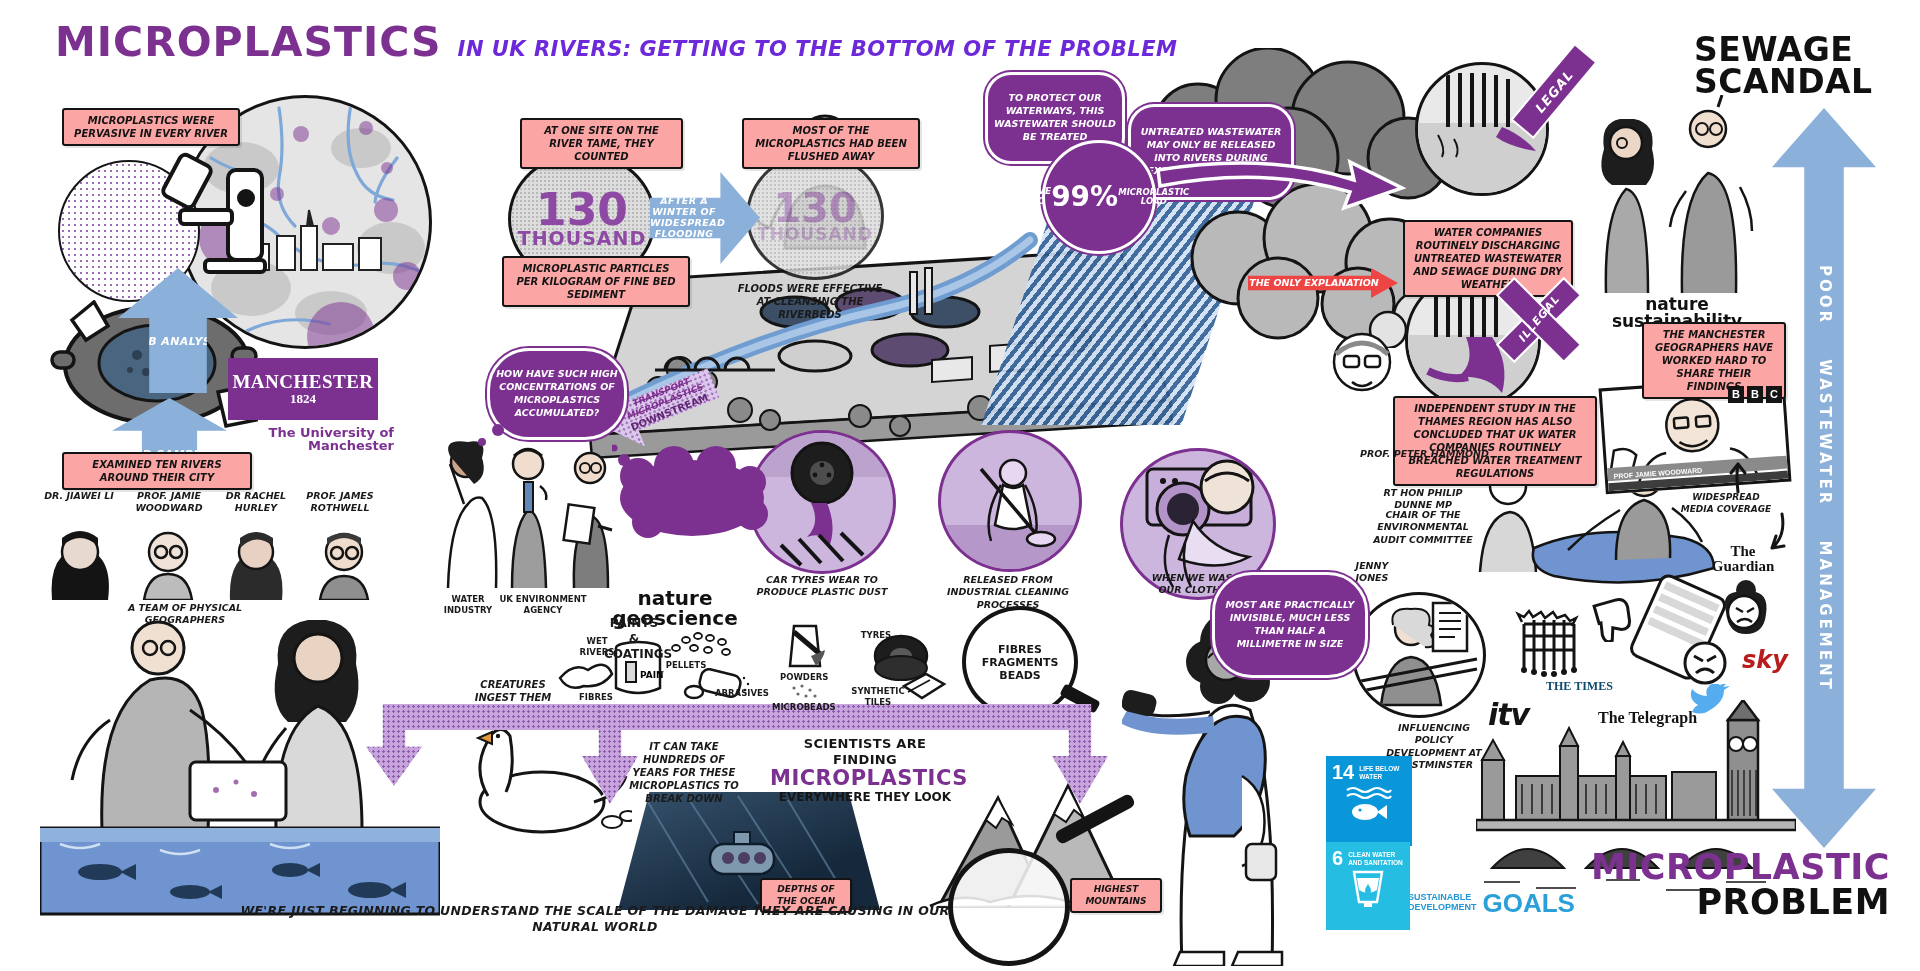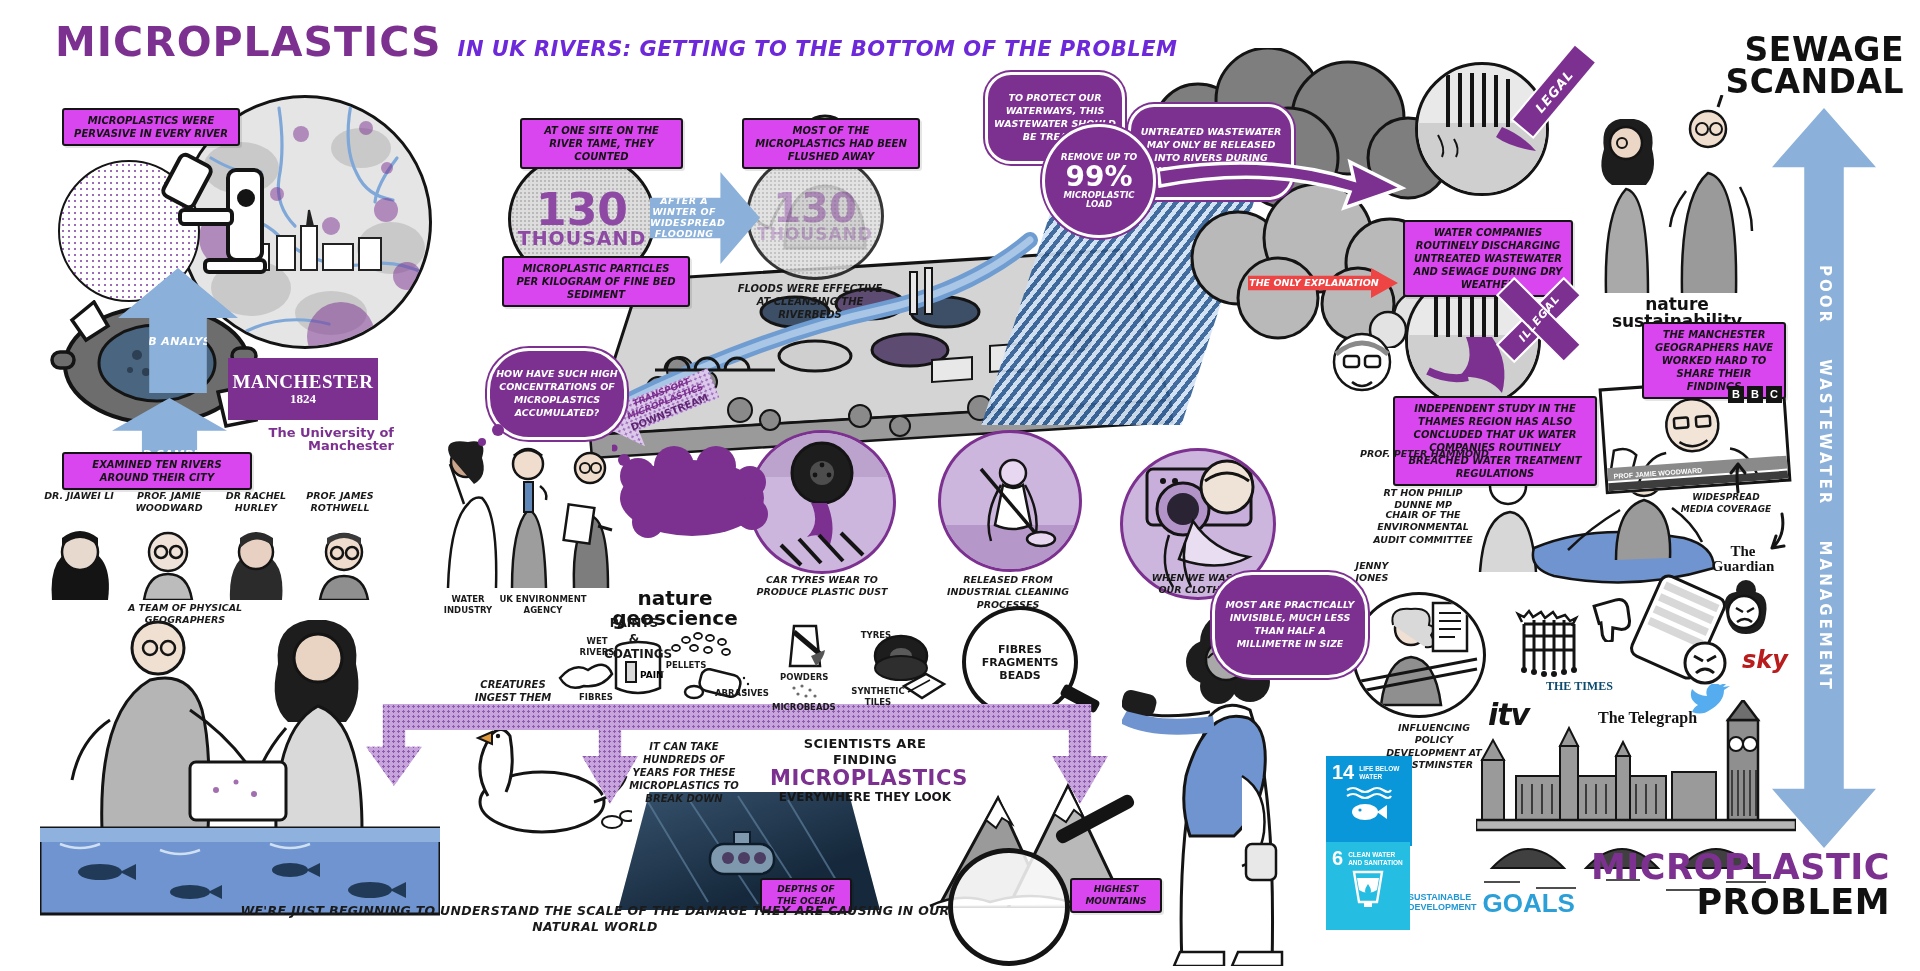--- a/index.html
+++ b/index.html
@@ -1,20 +1,20 @@
 <!DOCTYPE html>
 <html><head>
 <meta charset="utf-8">
 <style>
   html,body{margin:0;padding:0;background:#fff}
   .canvas{position:relative;width:1920px;height:971px;background:#fff;overflow:hidden;
           font-family:"DejaVu Sans",sans-serif;color:#161616}
   .abs{position:absolute}
   
-  .b{position:absolute;background:#d946ef;border:2.5px solid #141414;border-radius:3px;
+  .b{position:absolute;background:#fca5a5;border:2.5px solid #141414;border-radius:3px;
      padding:4px 7px;font:italic 700 10px/1.3 "DejaVu Sans",sans-serif;text-align:center;
      color:#141414;box-shadow:2px 2px 0 rgba(0,0,0,.10);z-index:6}
   
   .p{position:absolute;font:italic 700 9.5px/1.3 "DejaVu Sans",sans-serif;text-align:center;color:#1a1a1a;z-index:6}
   
   .bu{position:absolute;background:#7c3190;color:#fff;display:flex;align-items:center;justify-content:center;
       text-align:center;font:italic 700 9.5px/1.35 "DejaVu Sans",sans-serif;
       border:3px solid #fff;box-shadow:0 0 0 2px #7c3190;z-index:7}
   .ellipse{border-radius:50%}
   .rounded{border-radius:26px}
@@ -34,21 +34,21 @@
      background-image:radial-gradient(#8d5bad 1.3px,transparent 1.3px);background-size:5px 5px;z-index:5}
   .ribbon{position:absolute;background:#7c3190;color:#fff;font:italic 800 13px/1 "DejaVu Sans",sans-serif;
      display:flex;align-items:center;justify-content:center;letter-spacing:1px;z-index:8;
      box-shadow:0 0 0 2px #fff}
   .sdg{position:absolute;color:#fff;padding:6px;z-index:7}
   .sdg .hd{display:flex;gap:5px;align-items:flex-start}
   .sdg .num{font:800 20px/1 "Liberation Sans",sans-serif}
   .sdg .lab{font:700 6.5px/1.2 "Liberation Sans",sans-serif;margin-top:3px;text-transform:uppercase}
   .vtext{writing-mode:vertical-rl;text-orientation:mixed;font:800 15px/1 "DejaVu Sans",sans-serif;
      color:#fff;letter-spacing:3px;word-spacing:26px;white-space:nowrap}
-  .bigTitle{font:900 33px/0.98 "DejaVu Sans",sans-serif;letter-spacing:.5px;color:#111;text-align:right}
+  .bigTitle{font:900 33px/0.98 "DejaVu Sans",sans-serif;letter-spacing:.5px;color:#111;}
   .strike{text-decoration:line-through}
   svg{display:block}
 </style>
 </head>
 <body>
 
 <div class="canvas">
 
   <div class="abs" style="left:55px;top:22px;display:flex;align-items:baseline;gap:16px;z-index:9">
     <span style="font:900 41px/1 'DejaVu Sans',sans-serif;color:#7c3190;letter-spacing:1px">MICROPLASTICS</span>
@@ -261,21 +261,21 @@
     <g fill="#e3e3e3" stroke="#141414" stroke-width="2.5">
       <circle cx="300" cy="268" r="24"></circle>
         <circle cx="270" cy="282" r="18"></circle>
     </g>
   </svg>
   <div class="abs" style="left:1022px;top:175px;width:200px;height:250px;z-index:1;
        transform:skewX(-18deg);
        background:repeating-linear-gradient(115deg,#2e5d94 0 5px,#cfe0f2 5px 10px);opacity:.9"></div>
 
   <div class="bu rounded" style="left:985px;top:72px;width:122px;height:74px;padding:6px">TO PROTECT OUR WATERWAYS, THIS WASTEWATER SHOULD BE TREATED</div>
-  <div class="bu ellipse" style="left:1042px;top:124px;width:96px;height:96px;flex-direction:column;padding:6px;z-index:8">
+  <div class="bu ellipse" style="left:1042px;top:140px;width:96px;height:96px;flex-direction:row;padding:6px;z-index:8">
     <span style="font:italic 700 9px/1.1 'DejaVu Sans',sans-serif">REMOVE UP TO</span>
     <span style="font:900 28px/1 'DejaVu Sans',sans-serif">99%</span>
     <span style="font:italic 700 8.5px/1.1 'DejaVu Sans',sans-serif">MICROPLASTIC LOAD</span>
   </div>
   <div class="bu rounded" style="left:1128px;top:104px;width:148px;height:78px;padding:6px">UNTREATED WASTEWATER MAY ONLY BE RELEASED INTO RIVERS DURING EXCEPTIONAL RAINFALL</div>
 
   <svg class="abs" style="left:1150px;top:140px;z-index:7" width="260" height="80" viewBox="0 0 260 80">
     <path d="M8 30 q110 -18 196 10 l-4 -18 52 26 -58 20 6 -16 q-88 -26 -190 -6 z" fill="#7c3190" stroke="#fff" stroke-width="3.5"></path>
   </svg>
 

